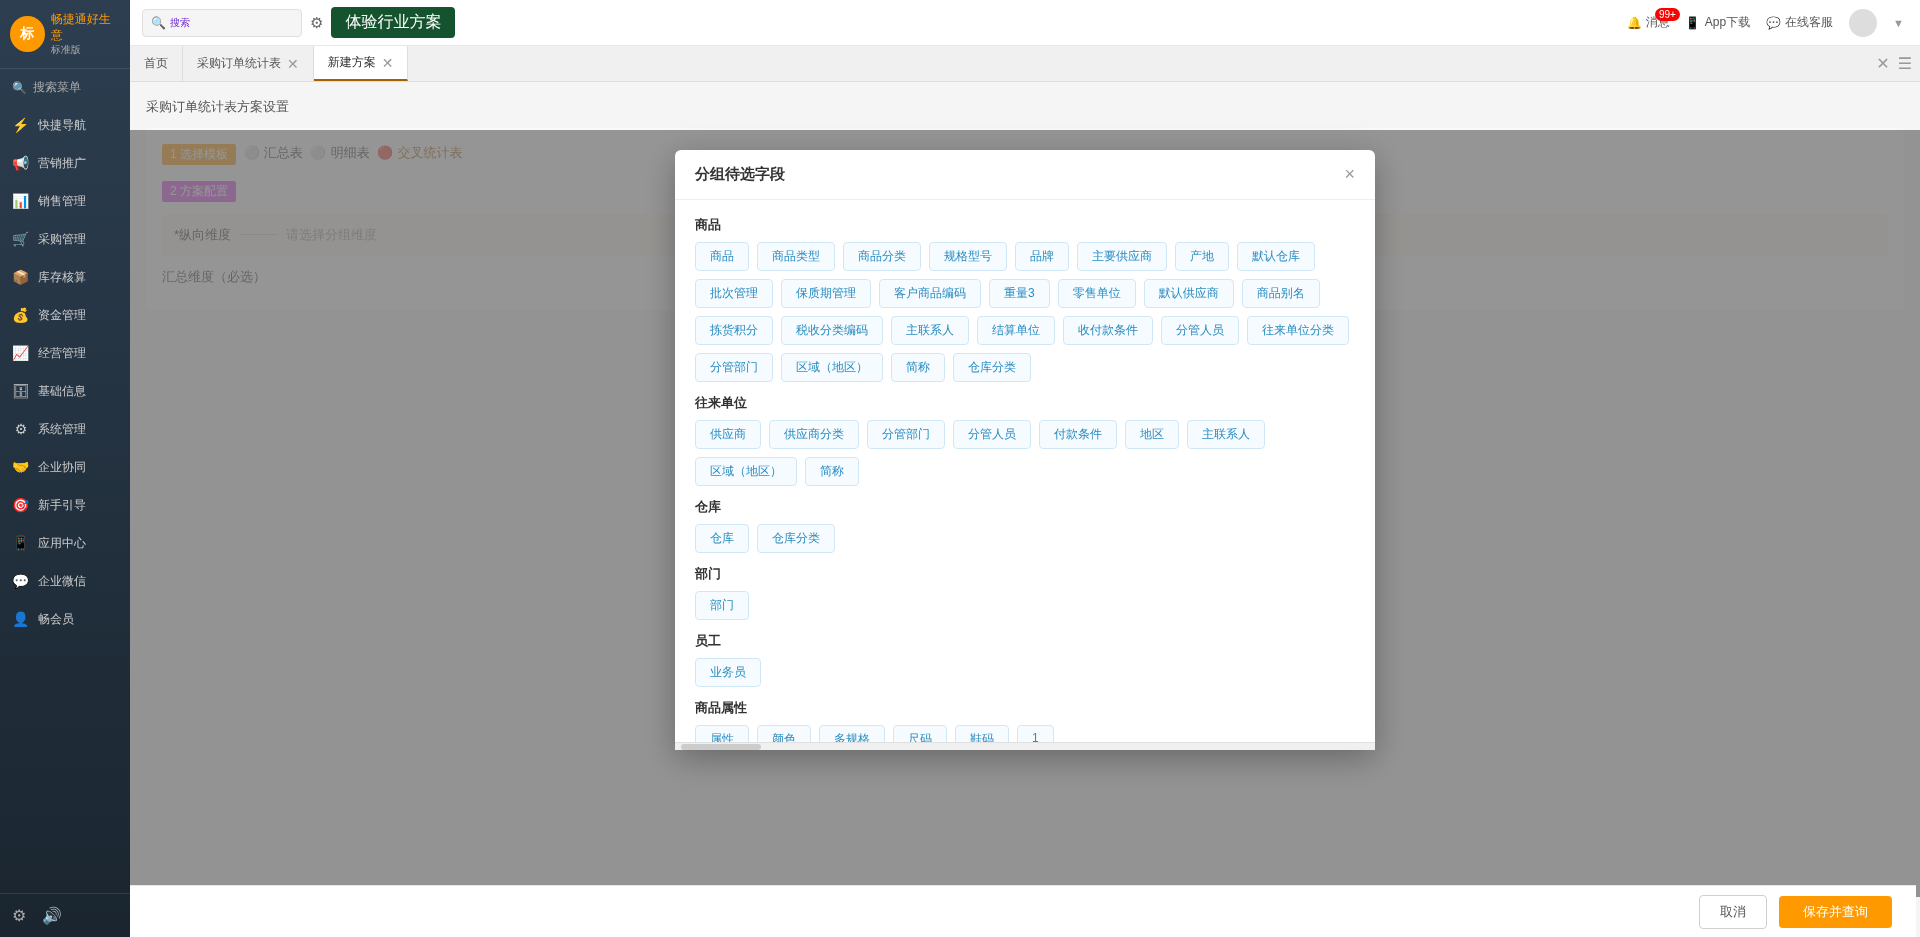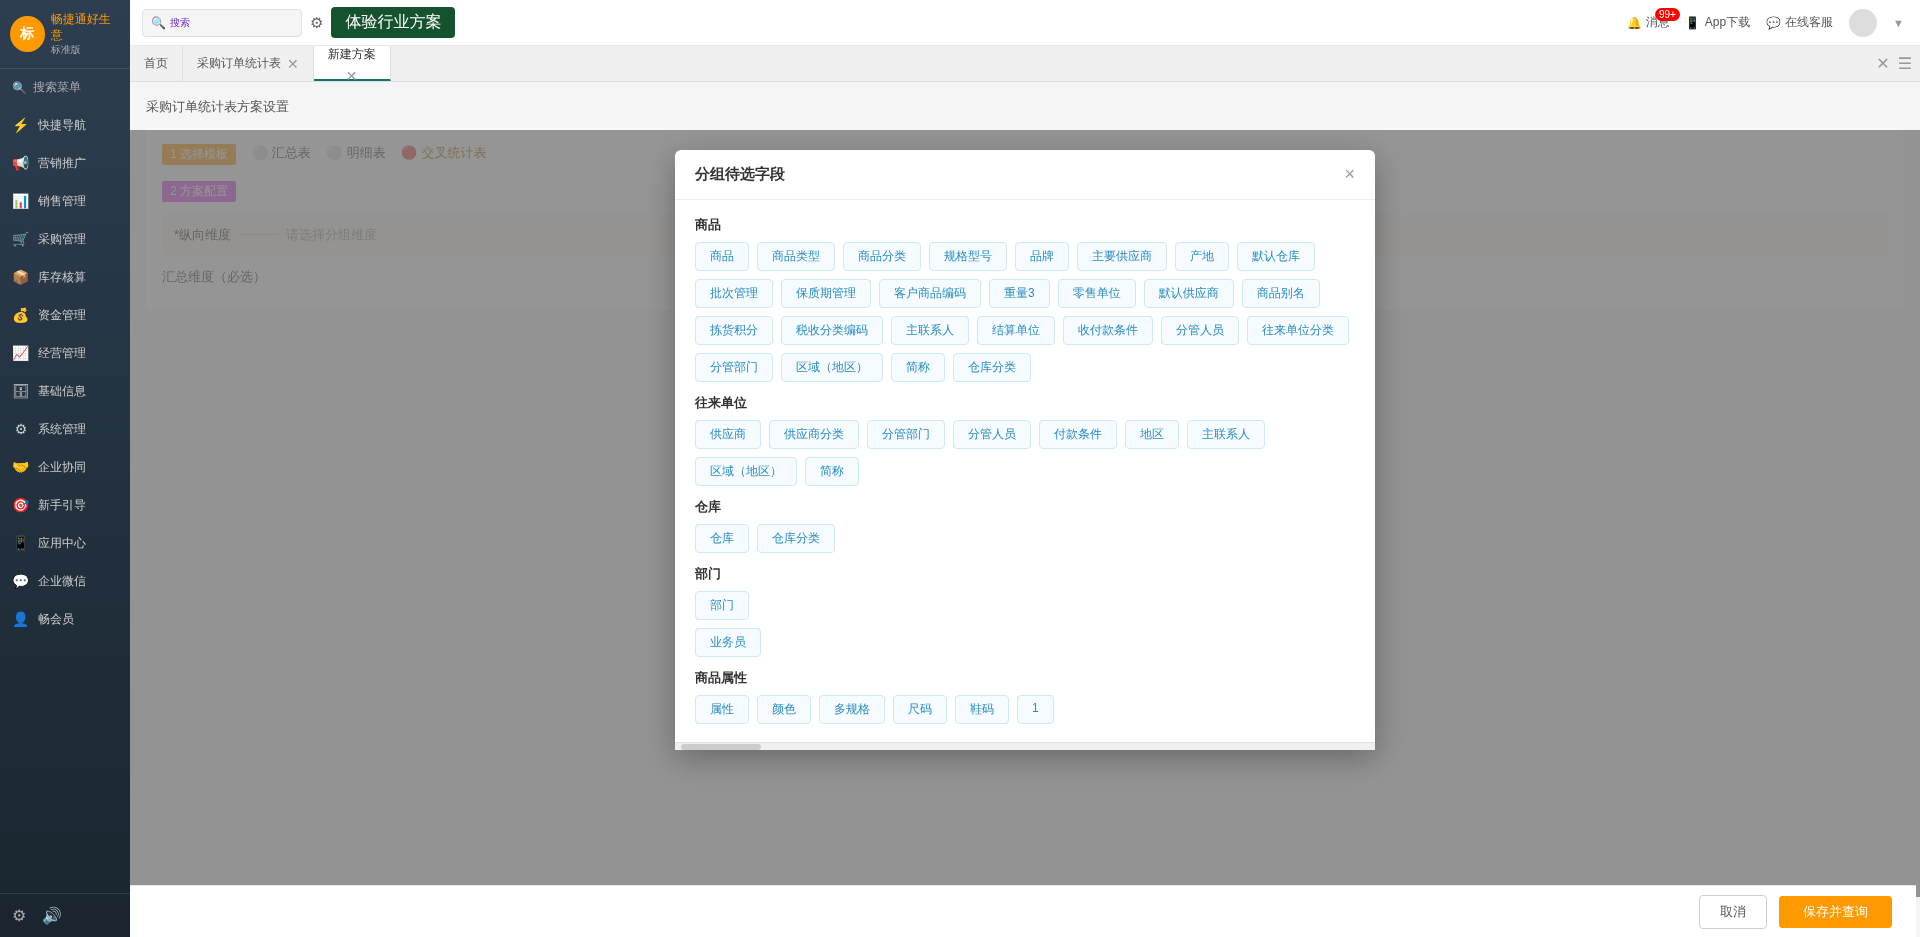--- a/index.html
+++ b/index.html
@@ -45,21 +45,21 @@
     .badge { position: absolute; top: -6px; right: -10px; background: #f00; color: white; border-radius: 8px; font-size: 10px; padding: 1px 4px; min-width: 16px; text-align: center; }
     .topbar-avatar { width: 28px; height: 28px; background: #ddd; border-radius: 50%; }
 
     
     .tabs-bar {
       position: fixed; left: 130px; top: 46px; right: 0; height: 36px; background: #f0f0f0; display: flex; align-items: center; z-index: 98; border-bottom: 1px solid #ddd;
     }
     .tab {
       display: flex; align-items: center; padding: 0 14px; height: 100%; font-size: 12px; cursor: pointer; color: #555; gap: 6px; border-right: 1px solid #ddd;
     }
-    .tab.active { background: #fff; color: #333; border-bottom: 2px solid #0f766e; flex-direction: column; }
+    .tab.active { background: #fff; color: #333; border-bottom: 2px solid #a16207; }
     .tab-close { font-size: 14px; color: #999; line-height: 1; }
     .tabs-actions { margin-left: auto; display: flex; align-items: center; padding: 0 8px; gap: 8px; }
 
     
     .main-content {
       position: absolute; left: 130px; top: 82px; right: 0; bottom: 0; overflow: auto; padding: 16px; background: #f5f5f5;
     }
     .page-title { font-size: 13px; color: #555; margin-bottom: 12px; }
 
     
@@ -236,21 +236,21 @@
     </div>
   <div class="tabs-actions">
     <span style="color:#999;font-size:16px;">✕</span>
     <span style="color:#999;font-size:16px;">☰</span>
   </div>
 </div>
 
 <div class="main-content">
   <div class="page-title">采购订单统计表方案设置</div>
   <div class="bg-form">
-    <div style="display:flex;gap:16px;margin-bottom:16px;">
+    <div style="display:flex;gap:8px;margin-bottom:16px;">
       <span style="background:#f90;color:white;padding:2px 8px;border-radius:2px;font-size:12px;">1 选择模板</span>
       <span>⚪ 汇总表</span>
       <span>⚪ 明细表</span>
       <span style="color:#a16207;">🔴 交叉统计表</span>
     </div>
     <div style="display:flex;gap:16px;align-items:center;margin-bottom:12px;">
       <span style="background:#d946ef;color:white;padding:2px 8px;border-radius:2px;font-size:12px;">2 方案配置</span>
     </div>
     <div style="display:flex;gap:8px;margin-bottom:12px;background:#fff8f0;padding:12px;border-radius:4px;">
       <span>*纵向维度</span>
@@ -314,20 +314,21 @@
         </div>
         <div class="section-title">仓库</div>
         <div class="field-grid">
           <div class="field-chip">仓库</div>
           <div class="field-chip">仓库分类</div>
         </div>
         <div class="section-title">部门</div>
         <div class="field-grid">
           <div class="field-chip">部门</div>
         </div>
+        <div class="section-title">员工</div>
         <div class="field-grid">
           <div class="field-chip">业务员</div>
         </div>
         <div class="section-title">商品属性</div>
         <div class="field-grid">
           <div class="field-chip">属性</div>
           <div class="field-chip">颜色</div>
           <div class="field-chip">多规格</div>
           <div class="field-chip">尺码</div>
           <div class="field-chip">鞋码</div>

